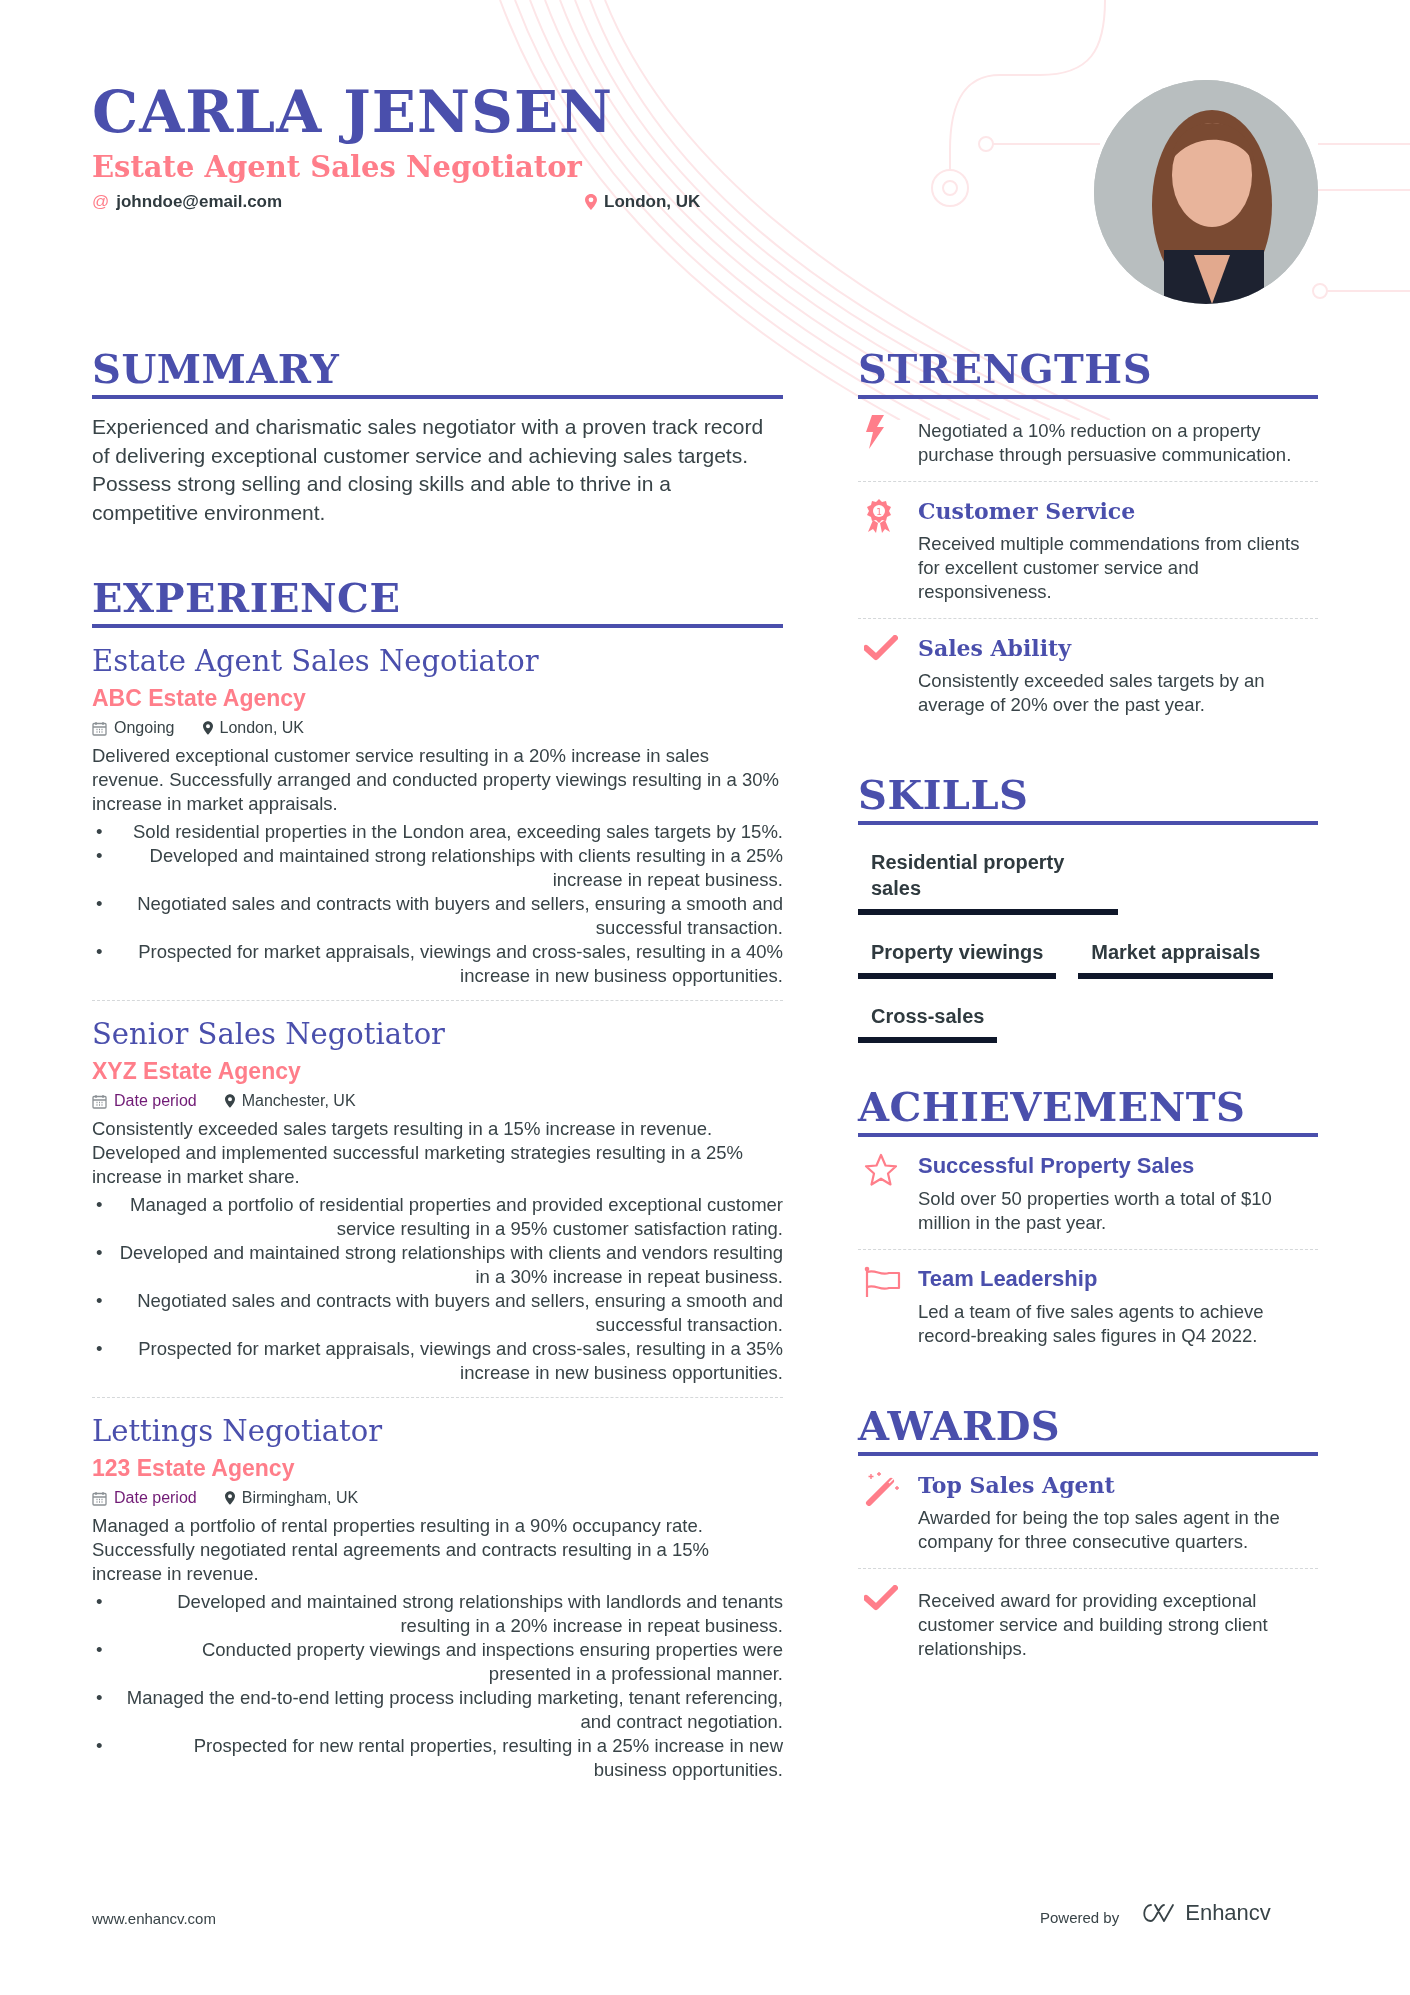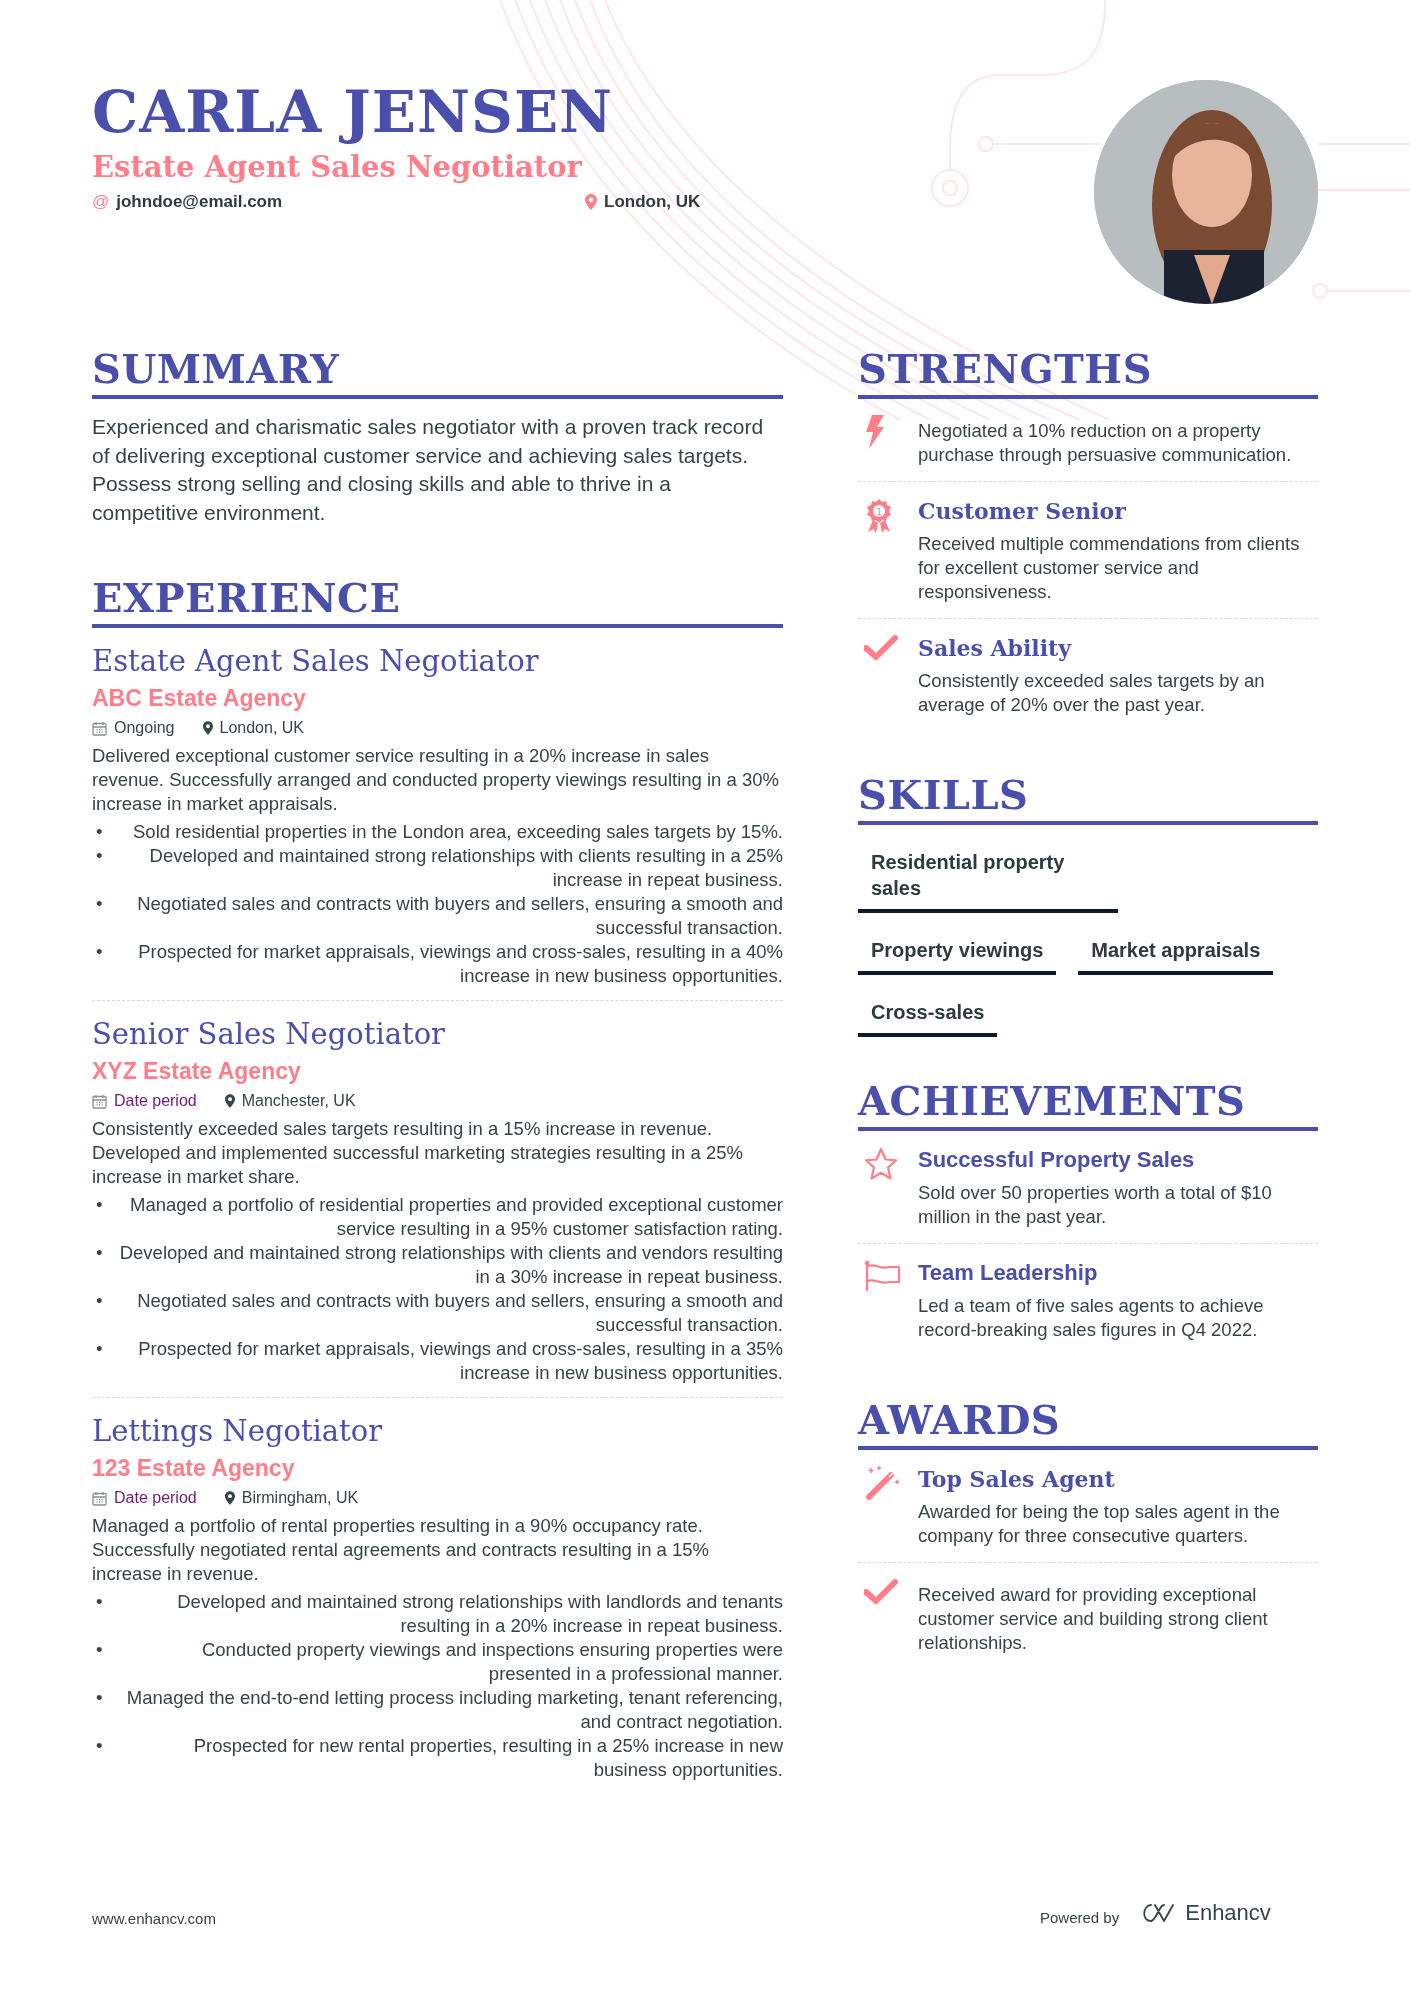--- a/index.html
+++ b/index.html
@@ -39,21 +39,21 @@
   
   .item { display: flex; padding: 14px 0 14px 0; }
   .item .icon-wrap { width: 60px; flex: 0 0 60px; padding-top: 2px; padding-left: 6px; }
   .item .body { flex: 1; }
   .item-title-serif { font-family: "DejaVu Serif", serif; font-weight: bold; font-size: 22px; color: #4a4fac; line-height: 30px; }
   .item-title-sans { font-weight: bold; font-size: 22px; color: #4a4fac; line-height: 30px; }
   .item-desc { font-size: 18.5px; line-height: 24px; color: #384347; margin-top: 6px; }
   .item-sep { border-top: 1.5px dashed #d5d8da; }
 
   .skills { display: flex; flex-wrap: wrap; gap: 0 22px; margin-top: 18px; }
-  .skill { font-size: 20px; font-weight: bold; color: #2f3a3f; padding: 6px 13px 8px 13px; border-bottom: 4px solid #0f172a; margin-bottom: 18px; line-height: 26px; }
+  .skill { font-size: 20px; font-weight: bold; color: #2f3a3f; padding: 6px 13px 8px 13px; border-bottom: 6px solid #0f172a; margin-bottom: 18px; line-height: 26px; }
 
   .footer-left { position: absolute; left: 92px; top: 1910px; font-size: 15px; color: #384347; }
   .footer-right { position: absolute; left: 1040px; top: 1900px; display: flex; align-items: flex-end; gap: 20px; }
   .footer-right .pb { font-size: 15px; color: #384347; }
   .footer-right .brand { display: flex; align-items: center; gap: 8px; font-size: 22px; color: #384347; }
 </style>
 </head>
 <body>
 
 <svg class="bg-deco" viewBox="0 0 1410 420" xmlns="http://www.w3.org/2000/svg" fill="none" stroke="#fde6e8" stroke-width="2">
@@ -216,21 +216,21 @@
     <div class="item">
       <div class="icon-wrap">
         <svg width="30" height="36" viewBox="0 0 30 36">
             <path d="M15 1 L18 4 L22 3 L23 7 L27 9 L25 13 L27 17 L23 19 L22 23 L18 22 L15 25 L12 22 L8 23 L7 19 L3 17 L5 13 L3 9 L7 7 L8 3 L12 4 Z" fill="#ff7e8a"></path>
             <circle cx="15" cy="13" r="6" fill="#fff"></circle>
             <text x="15" y="16.5" font-size="9" text-anchor="middle" fill="#ff7e8a" font-family="DejaVu Sans, sans-serif">1</text>
             <path d="M9 22 L4 34 L9 31 L12 35 L14 25 Z M21 22 L26 34 L21 31 L18 35 L16 25 Z" fill="#ff7e8a"></path>
           </svg>
       </div>
       <div class="body">
-        <div class="item-title-serif">Customer Senior</div>
+        <div class="item-title-serif">Customer Service</div>
         <div class="item-desc">Received multiple commendations from clients for excellent customer service and responsiveness.</div>
       </div>
     </div>
     <div class="item-sep"></div>
 
     <div class="item">
       <div class="icon-wrap">
         <svg width="34" height="26" viewBox="0 0 34 26">
             <path d="M2 13 L12 22 L31 3" fill="none" stroke="#ff7e8a" stroke-width="6" stroke-linecap="round" stroke-linejoin="round"></path>
           </svg>

